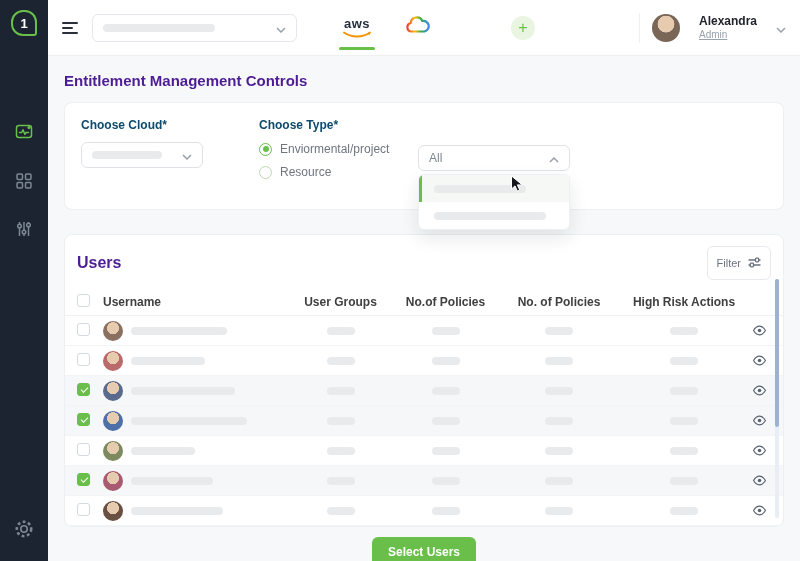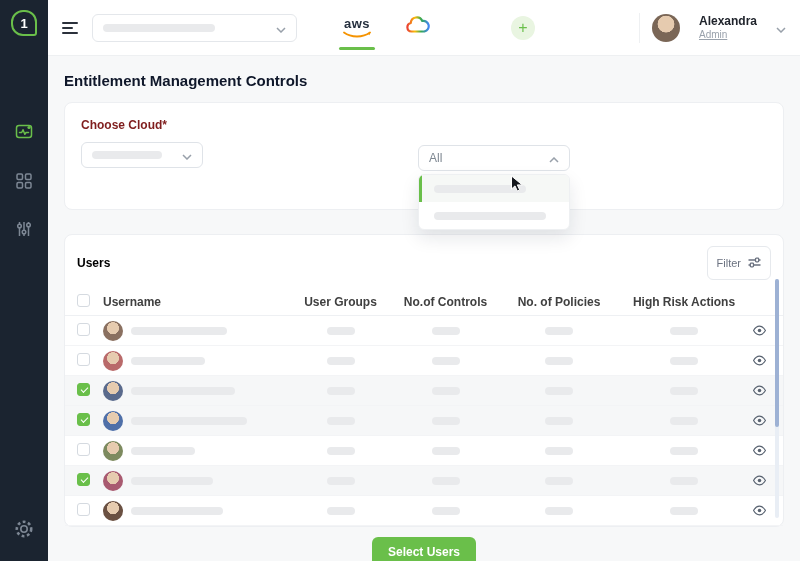--- a/index.html
+++ b/index.html
@@ -56,46 +56,46 @@
   .header-right { margin-left:auto; display:flex; align-items:center; gap:12px; }
   .v-divider { width:1px; height:30px; background:#eef0f2; }
   .user-menu { display:flex; align-items:center; gap:19px; cursor:pointer; }
   .avatar { width:28px; height:28px; border-radius:50%;
     background:radial-gradient(circle at 50% 36%, #e6cbaf 0 36%, #7a6656 38%); }
   .user-name { font-size:12px; font-weight:bold; color:#20242c; line-height:1.1; }
   .user-role { font-size:10px; color:#9aa2ac; margin-top:1px;text-decoration:underline; }
 
   
   .content { flex:1; background:#f7f8f9; padding:14px 16px; position:relative; overflow:hidden; }
-  .page-title { font-size:15px; font-weight:bold; color:#0f172a; margin:2px 0 13px; }
+  .page-title { font-size:15px; font-weight:bold; color:#4c1d95; margin:2px 0 13px; }
   .card { background:#fff; border:1px solid #edeff2; border-radius:8px; }
 
   .form-card { height:108px; padding:15px 16px; display:flex; gap:56px; position:relative; margin-bottom:24px; }
-  .f-label { font-size:12px; font-weight:bold; color:#7f1d1d; margin-bottom:10px; }
+  .f-label { font-size:12px; font-weight:bold; color:#0c4a6e; margin-bottom:10px; }
   .select {
     height:26px; border:1px solid #dfe3e8; border-radius:6px; background:#fff;
     display:flex; align-items:center; justify-content:space-between; padding:0 10px; cursor:pointer;
   }
   .cloud-select { width:122px; }
   .radio-row { display:flex; align-items:center; gap:8px; margin-bottom:9px; cursor:pointer; }
   .radio { width:13px; height:13px; border-radius:50%; border:1.5px solid #bcd9b0; background:#fff; position:relative; flex:0 0 13px; }
   .radio.on { border-color:var(--accent,#6abf4a); }
   .radio.on::after { content:""; position:absolute; inset:2.5px; border-radius:50%; background:var(--accent,#6abf4a); }
   .r-label { font-size:12px; color:#6f7680; }
   .type-wrap { position:absolute; left:353px; top:42px; width:152px; z-index:30; }
   .sel-value { font-size:12px; color:#7e8791; }
   .dropdown { margin-top:3px; background:#fff; border:1px solid #eef0f2; border-radius:6px;
     box-shadow:0 8px 18px rgba(20,30,50,.10); overflow:hidden; }
   .dd-opt { height:27px; display:flex; align-items:center; padding:0 12px; cursor:pointer; border-left:3px solid transparent; }
   .dd-opt.active { background:#f6f8f6; border-left-color:var(--accent,#6abf4a); }
   .cursor { position:absolute; left:92px; top:30px; z-index:40; pointer-events:none; }
 
   .users-card { position:relative; }
   .users-head { display:flex; align-items:center; justify-content:space-between; padding:11px 12px 9px; }
-  .users-title { font-size:12px; font-weight:bold; color:#000000; }
+  .users-title { font-size:16px; font-weight:bold; color:#4c1d95; }
   .filter-btn { display:flex; align-items:center; gap:7px; height:25px; padding:16px 9px;
     border:1px solid #e6e9ed; background:#fff; border-radius:6px; font-size:11px; color:#6b7280;
     cursor:pointer; font-family:inherit; }
 
   .thead,.trow { display:grid; grid-template-columns:26px 185px 105px 105px 122px 128px 1fr;
     align-items:center; padding:0 12px; }
   .thead { height:27px; border-bottom:1px solid #eef0f3; }
   .th { font-size:12px; font-weight:bold; color:#404040; }
   .center { display:flex; justify-content:center; }
   .trow { height:30px; border-bottom:1px solid #f3f4f6; }
@@ -236,20 +236,31 @@
           <div class="select cloud-select">
             <span class="skel w70"></span>
             <span>
               <svg width="10" height="6" viewBox="0 0 10 6">
                   <path d="M1 1l4 4 4-4" stroke="#98a0aa" stroke-width="1.5" fill="none"></path>
                 </svg>
             </span>
           </div>
         </div>
 
+        <div>
+          <div class="f-label">Choose Type*</div>
+          <label class="radio-row">
+            <span class="radio on"></span>
+            <span class="r-label">Enviormental/project</span>
+          </label>
+          <label class="radio-row">
+            <span class="radio"></span>
+            <span class="r-label">Resource</span>
+          </label>
+        </div>
 
         <div class="type-wrap">
           <div class="select">
             <span class="sel-value">All</span>
             <span>
               <svg width="10" height="6" viewBox="0 0 10 6" style="transform:rotate(180deg)">
                   <path d="M1 1l4 4 4-4" stroke="#98a0aa" stroke-width="1.5" fill="none"></path>
                 </svg>
             </span>
           </div>
@@ -281,21 +292,21 @@
                 <rect x="2.3" y="6.2" width="3.2" height="3.6" rx="0.8" fill="#fff"></rect>
               </svg>
             </span>
           </button>
         </div>
 
         <div class="thead">
           <div><span class="cb"></span></div>
           <div class="th">Username</div>
           <div class="th center">User Groups</div>
-          <div class="th center">No.of Controls</div>
+          <div class="th center">No.of Policies</div>
           <div class="th center">No. of Policies</div>
           <div class="th center">High Risk Actions</div>
           <div></div>
         </div>
 
         <div>
             <div class="trow">
     <div><span class="cb"></span></div>
     <div class="c-user">
       <span class="avatar-sm" style="background: radial-gradient(circle at 50% 36%, rgb(230, 203, 175) 0px, rgb(230, 203, 175) 36%, rgb(138, 112, 96) 38%);"></span>

